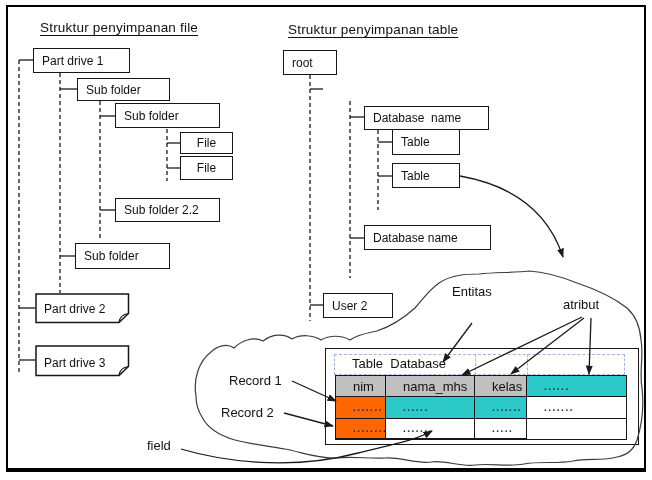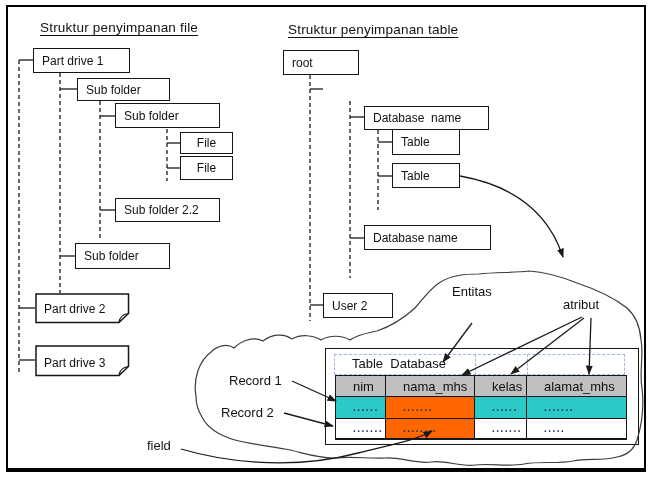--- a/index.html
+++ b/index.html
@@ -89,21 +89,21 @@
     <span class="lbl">Part drive 2</span>
   </div>
   <div class="foldbox" style="left:35px; top:345px; width:95px; height:36px;">
     <svg width="95" height="32" viewBox="0 0 95 32">
       <path d="M1,1 H93.5 V21.5 L84,30.5 H1 Z" fill="#ffffff" stroke="#161616" stroke-width="1.5"></path>
       <path d="M93.5,21.5 Q85,22.5 84,30.5" fill="none" stroke="#161616" stroke-width="1.2"></path>
     </svg>
     <span class="lbl">Part drive 3</span>
   </div>
 
-  <div class="node" style="left:283px; top:50px; width:76px; height:25px;">root</div>
+  <div class="node" style="left:283px; top:50px; width:54px; height:25px;">root</div>
   <div class="node" style="left:364px; top:106px; width:125px; height:24px;">Database  name</div>
   <div class="node" style="left:392px; top:129px; width:68px; height:26px;">Table</div>
   <div class="node" style="left:392px; top:163px; width:68px; height:25px;">Table</div>
   <div class="node" style="left:364px; top:225px; width:127px; height:25px;">Database name</div>
   <div class="node" style="left:323px; top:293px; width:70px; height:25px;">User 2</div>
 
   <div class="ann" style="left:444px; top:284px;margin-left:8px;">Entitas</div>
   <div class="ann" style="left:563px; top:297px;">atribut</div>
   <div class="ann" style="left:229px; top:373px;">Record 1</div>
   <div class="ann" style="left:221px; top:405px;">Record 2</div>
@@ -112,21 +112,20 @@
   <div class="tblbox">
     <div class="tbl-title-outline"></div>
     <div class="tbl-title-sep" style="left:149px;"></div>
     <div class="tbl-title-sep" style="left:201px;"></div>
     <div class="tbl-title-text">Table  Database</div>
 
     <div class="grid">
       <div class="cell hdr">nim</div>
       <div class="cell hdr">nama_mhs</div>
       <div class="cell hdr">kelas</div>
-      <div class="cell hdr">alamat_mhs</div>
 
       <div class="cell r1 dots">......</div>
       <div class="cell fieldc dots">.......</div>
       <div class="cell r1 dots">......</div>
       <div class="cell r1 dots">.......</div>
 
       <div class="cell dots">.......</div>
       <div class="cell fieldc dots">........</div>
       <div class="cell dots">.......</div>
       <div class="cell dots">.....</div>

